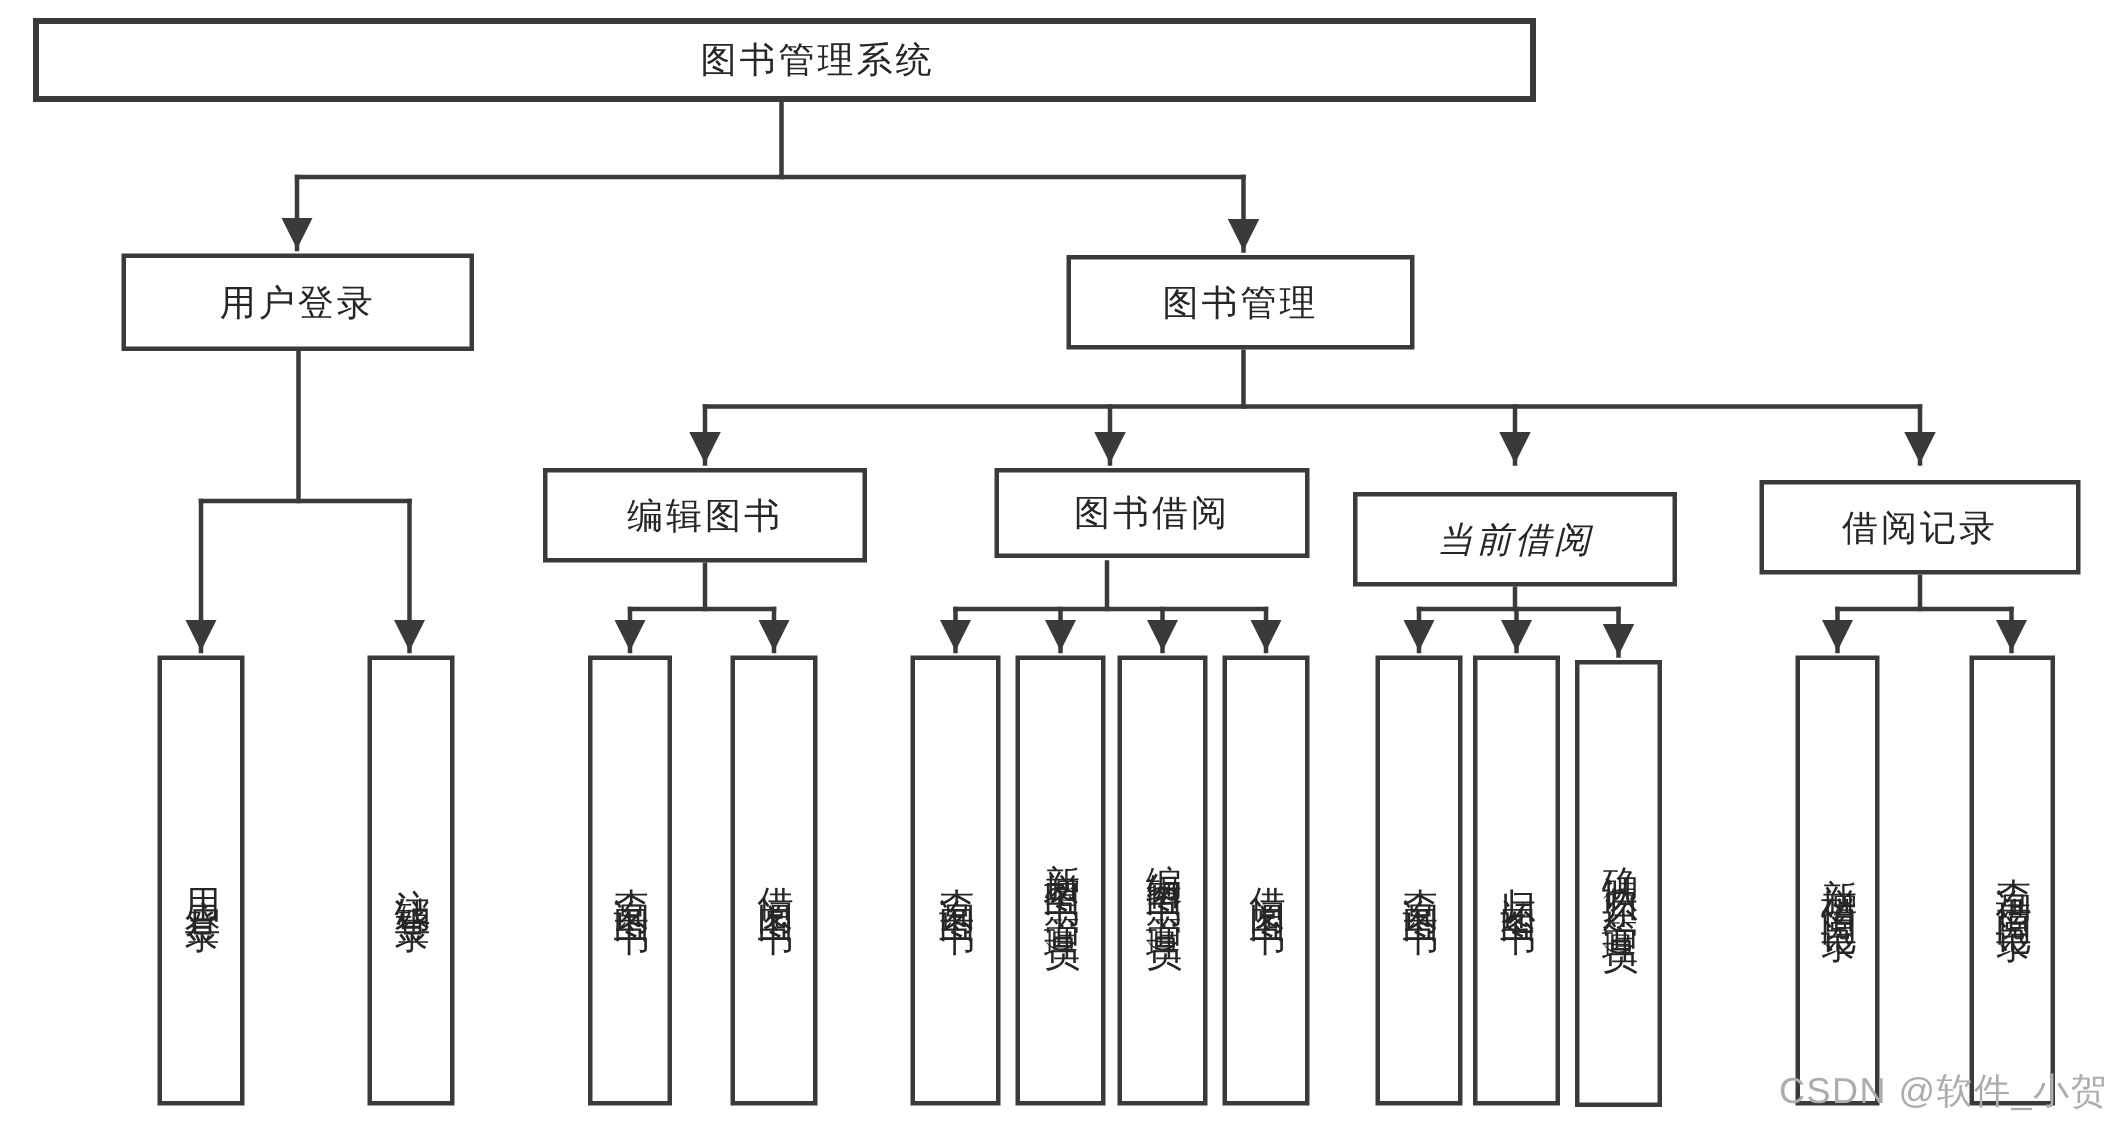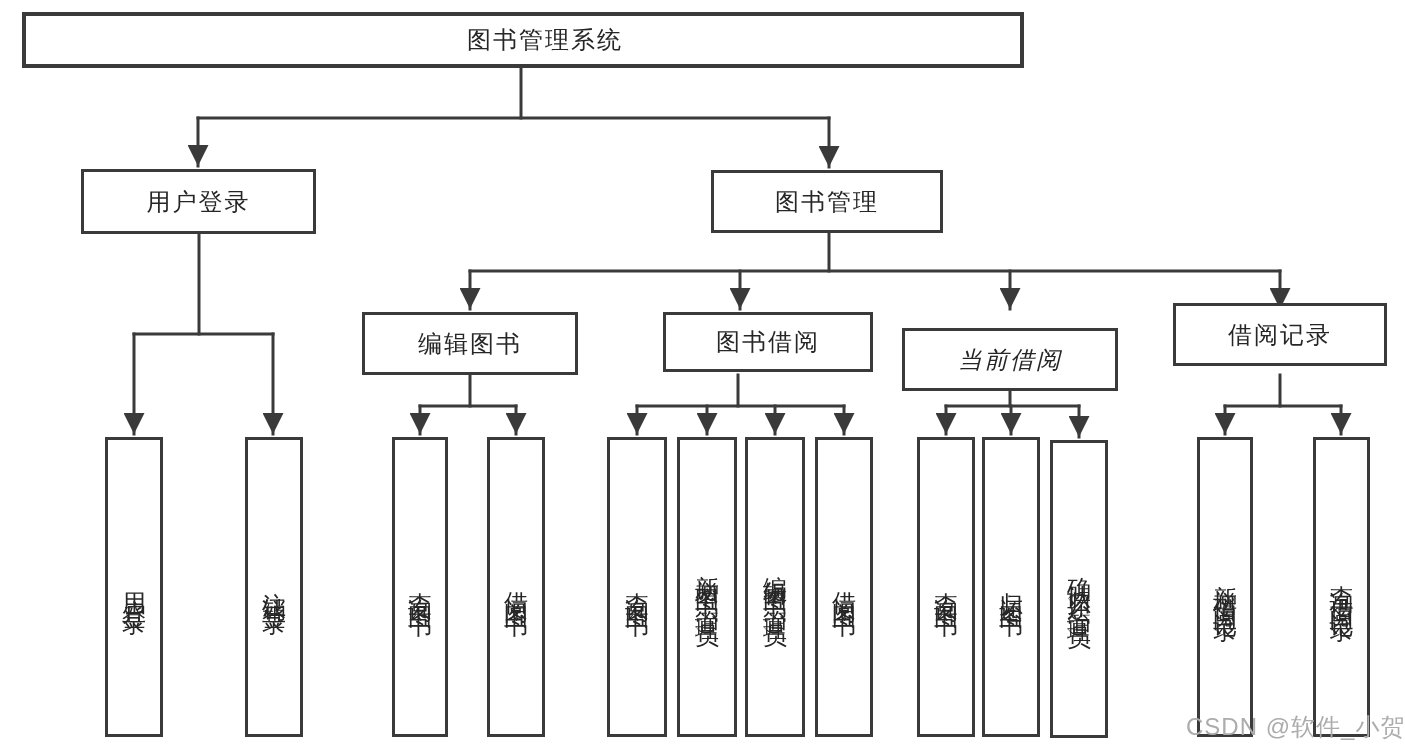--- a/index.html
+++ b/index.html
@@ -114,21 +114,21 @@
   </svg>
 
   <div class="node root" style="left:22px; top:12px; width:1002px; height:56px;">图书管理系统</div>
 
   <div class="node" style="left:81px; top:169px; width:235px; height:65px;">用户登录</div>
   <div class="node" style="left:711px; top:170px; width:232px; height:63px;">图书管理</div>
 
   <div class="node" style="left:362px; top:312px; width:216px; height:63px;">编辑图书</div>
   <div class="node" style="left:663px; top:312px; width:210px; height:60px;">图书借阅</div>
   <div class="node" style="left:902px; top:328px; width:216px; height:63px;font-style:italic;">当前借阅</div>
-  <div class="node" style="left:1173px; top:303px; width:214px; height:63px;">借阅记录</div>
+  <div class="node" style="left:1173px; top:320px; width:214px; height:63px;">借阅记录</div>
 
   <div class="leaf" style="left:105px; top:437px; width:58px; height:300px;">
     <span>用户登录</span>
   </div>
   <div class="leaf" style="left:245px; top:437px; width:58px; height:300px;">
     <span>注销登录</span>
   </div>
 
   <div class="leaf" style="left:392px; top:437px; width:56px; height:300px;">
     <span>查询图书</span>

